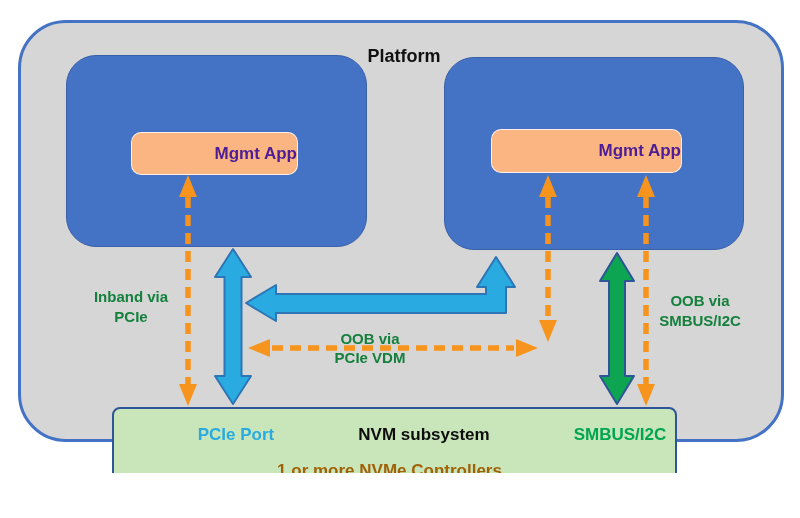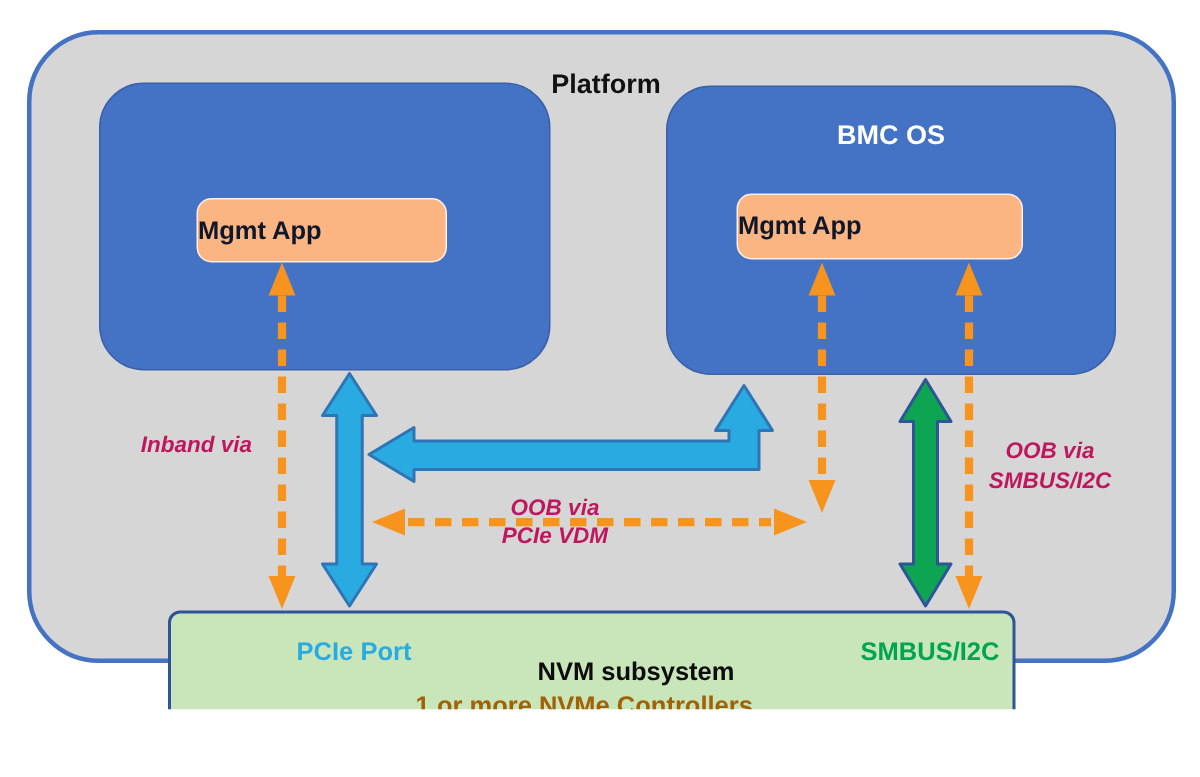--- a/index.html
+++ b/index.html
@@ -24,45 +24,45 @@
     box-sizing:border-box;z-index:2;
   }
   .host-os{left:66px;top:55px;width:301px;height:192px;}
   .bmc-os{left:444px;top:57px;width:300px;height:193px;}
   .os-title{
     position:absolute;left:0;right:0;top:22px;text-align:center;
     color:#ffffff;font-size:18px;
   }
   .inner-box{
     position:absolute;border-radius:10px;box-sizing:border-box;
-    display:flex;align-items:center;justify-content:flex-start;
-    color:#0f172a;font-size:17px;
+    display:flex;align-items:center;justify-content:flex-end;
+    color:#4c1d95;font-size:17px;
   }
   .mgmt-app{background:#fbb582;border:1.5px solid rgba(255,255,255,.8);}
   .driver{background:#4bae4d;border:1.5px solid #2e75b6;}
   .host-mgmt{left:64px;top:76px;width:167px;height:43px;}
   .host-driver{left:64px;top:134px;width:167px;height:48px;}
   .bmc-mgmt{left:46px;top:71px;width:191px;height:44px;}
   .bmc-driver{left:46px;top:131px;width:198px;height:48px;}
   
   .nvm-box{
     left:112px;top:407px;width:565px;height:91px;
     background:#c9e5ba;border:2.5px solid #2e5597;border-radius:8px;
     box-sizing:border-box;z-index:2;
   }
   .nvm-row1{position:absolute;top:16px;height:22px;font-size:17px;}
   .pcie-port{left:37px;width:170px;text-align:center;color:#29abe2;}
-  .nvm-title{left:205px;width:210px;text-align:center;color:#0d0d0d;margin-top:13px;}
+  .nvm-title{left:205px;width:210px;text-align:center;color:#0d0d0d;}
   .smbus{left:420px;width:172px;text-align:center;color:#00a550;}
   .nvm-row2{
     position:absolute;left:0;right:10px;top:52px;text-align:center;
     color:#a16207;font-size:17px;
   }
   
-  .conn-label{z-index:4;text-align:center;color:#be185d;font-size:15px;line-height:20px;font-style:italic;}
+  .conn-label{z-index:4;text-align:center;color:#15803d;font-size:15px;line-height:20px;}
   .inband-label{left:51px;top:287px;width:160px;}
   .oob-pcie-label{left:290px;top:329px;width:160px;line-height:19px;}
   .oob-smbus-label{left:622px;top:291px;width:156px;}
   
   .arrow-layer{left:0;top:0;z-index:3;pointer-events:none;}
 </style>
 </head>
 <body>
 
 <div class="canvas">
@@ -70,21 +70,20 @@
   <div class="abs platform-box"></div>
   <div class="abs platform-label">Platform</div>
 
   <div class="abs os-box host-os">
     <div class="inner-box mgmt-app host-mgmt">
       <span>Mgmt App</span>
     </div>
   </div>
 
   <div class="abs os-box bmc-os">
-    <div class="os-title">BMC OS</div>
     <div class="inner-box mgmt-app bmc-mgmt">
       <span>Mgmt App</span>
     </div>
   </div>
 
   <div class="abs nvm-box">
     <div class="nvm-row1 pcie-port">PCIe Port</div>
     <div class="nvm-row1 nvm-title">NVM subsystem</div>
     <div class="nvm-row1 smbus">SMBUS/I2C</div>
     <div class="nvm-row2">1 or more NVMe Controllers</div>
@@ -118,20 +117,21 @@
 
     <polygon fill="#29abe2" stroke="#2e75b6" stroke-width="2" stroke-linejoin="round" points="233,249 251,277 241.5,277 241.5,376 251,376 233,404 215,376 224.5,376 224.5,277 215,277"></polygon>
 
     <polygon fill="#29abe2" stroke="#2e75b6" stroke-width="2" stroke-linejoin="round" points="246,303 276,285 276,294 486,294 486,287 477,287 496,257 515,287 506,287 506,313 276,313 276,321"></polygon>
 
     <polygon fill="#0da551" stroke="#2e5597" stroke-width="2" stroke-linejoin="round" points="617,253 634,281 625,281 625,376 634,376 617,404 600,376 609,376 609,281 600,281"></polygon>
   </svg>
 
   <div class="abs conn-label inband-label">
     <div>Inband via</div>
+    <div>PCIe</div>
   </div>
 
   <div class="abs conn-label oob-pcie-label">
     <div>OOB via</div>
     <div>PCIe VDM</div>
   </div>
 
   <div class="abs conn-label oob-smbus-label">
     <div>OOB via</div>
     <div>SMBUS/I2C</div>

